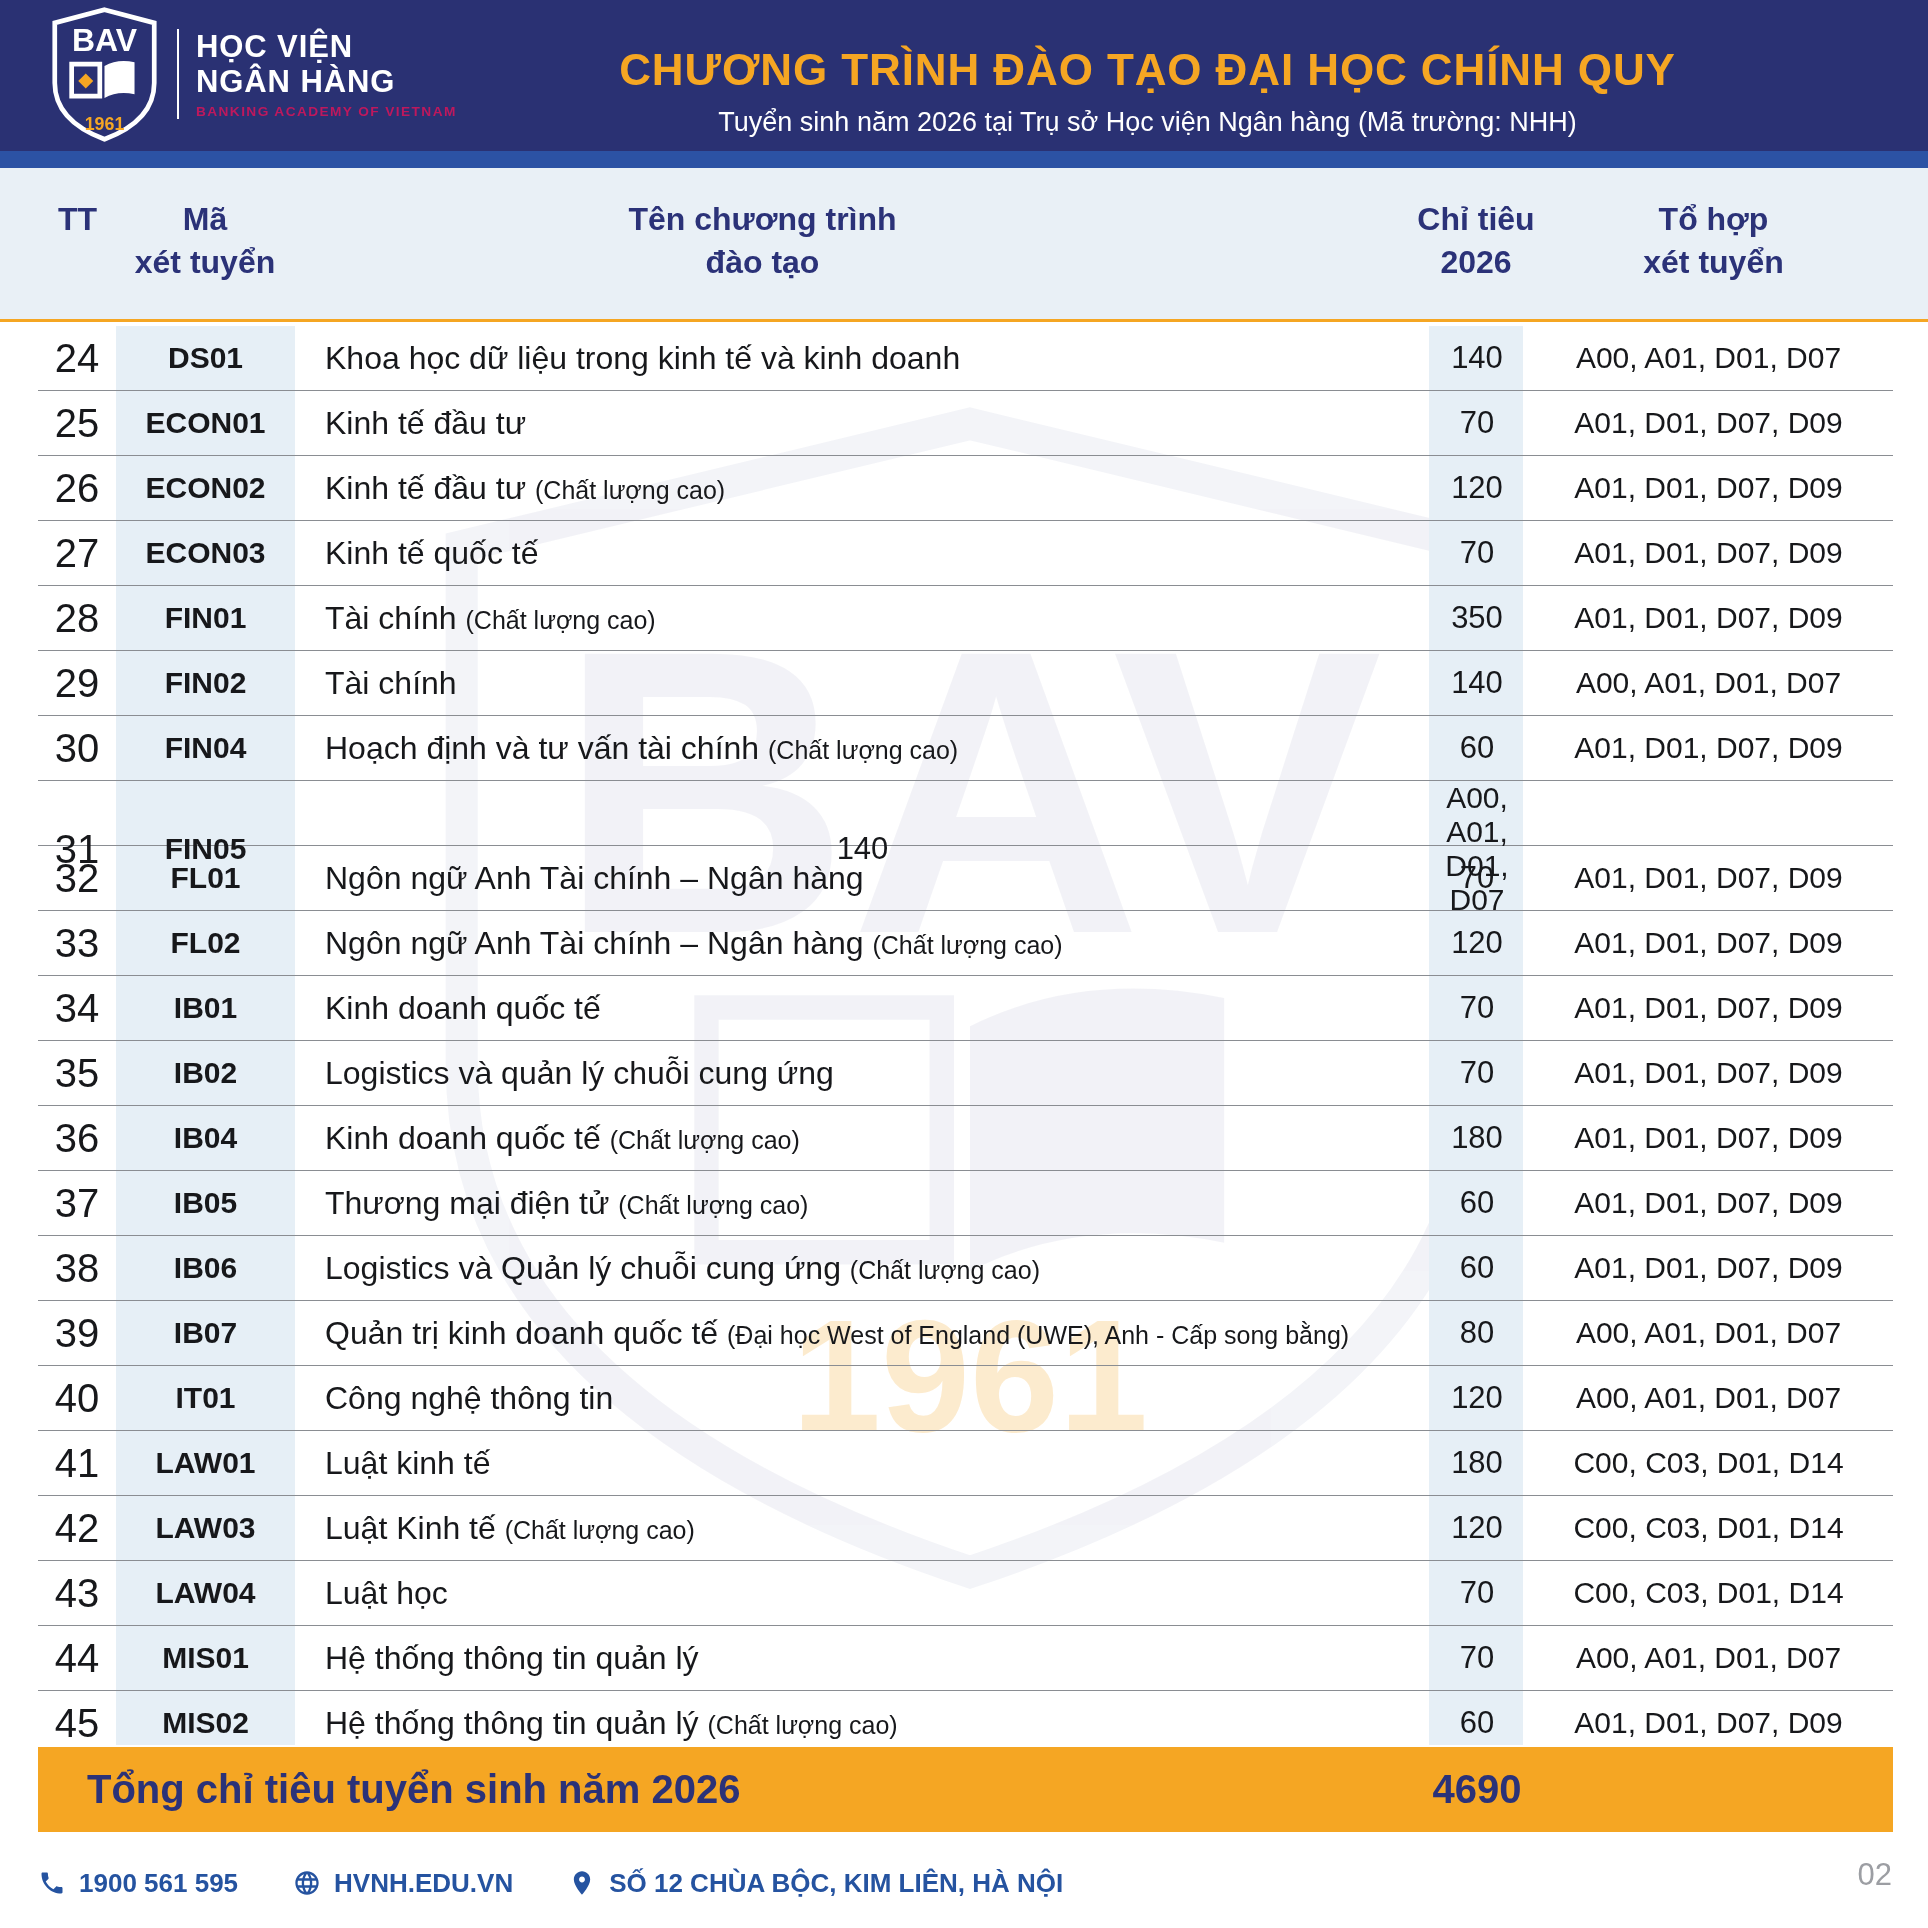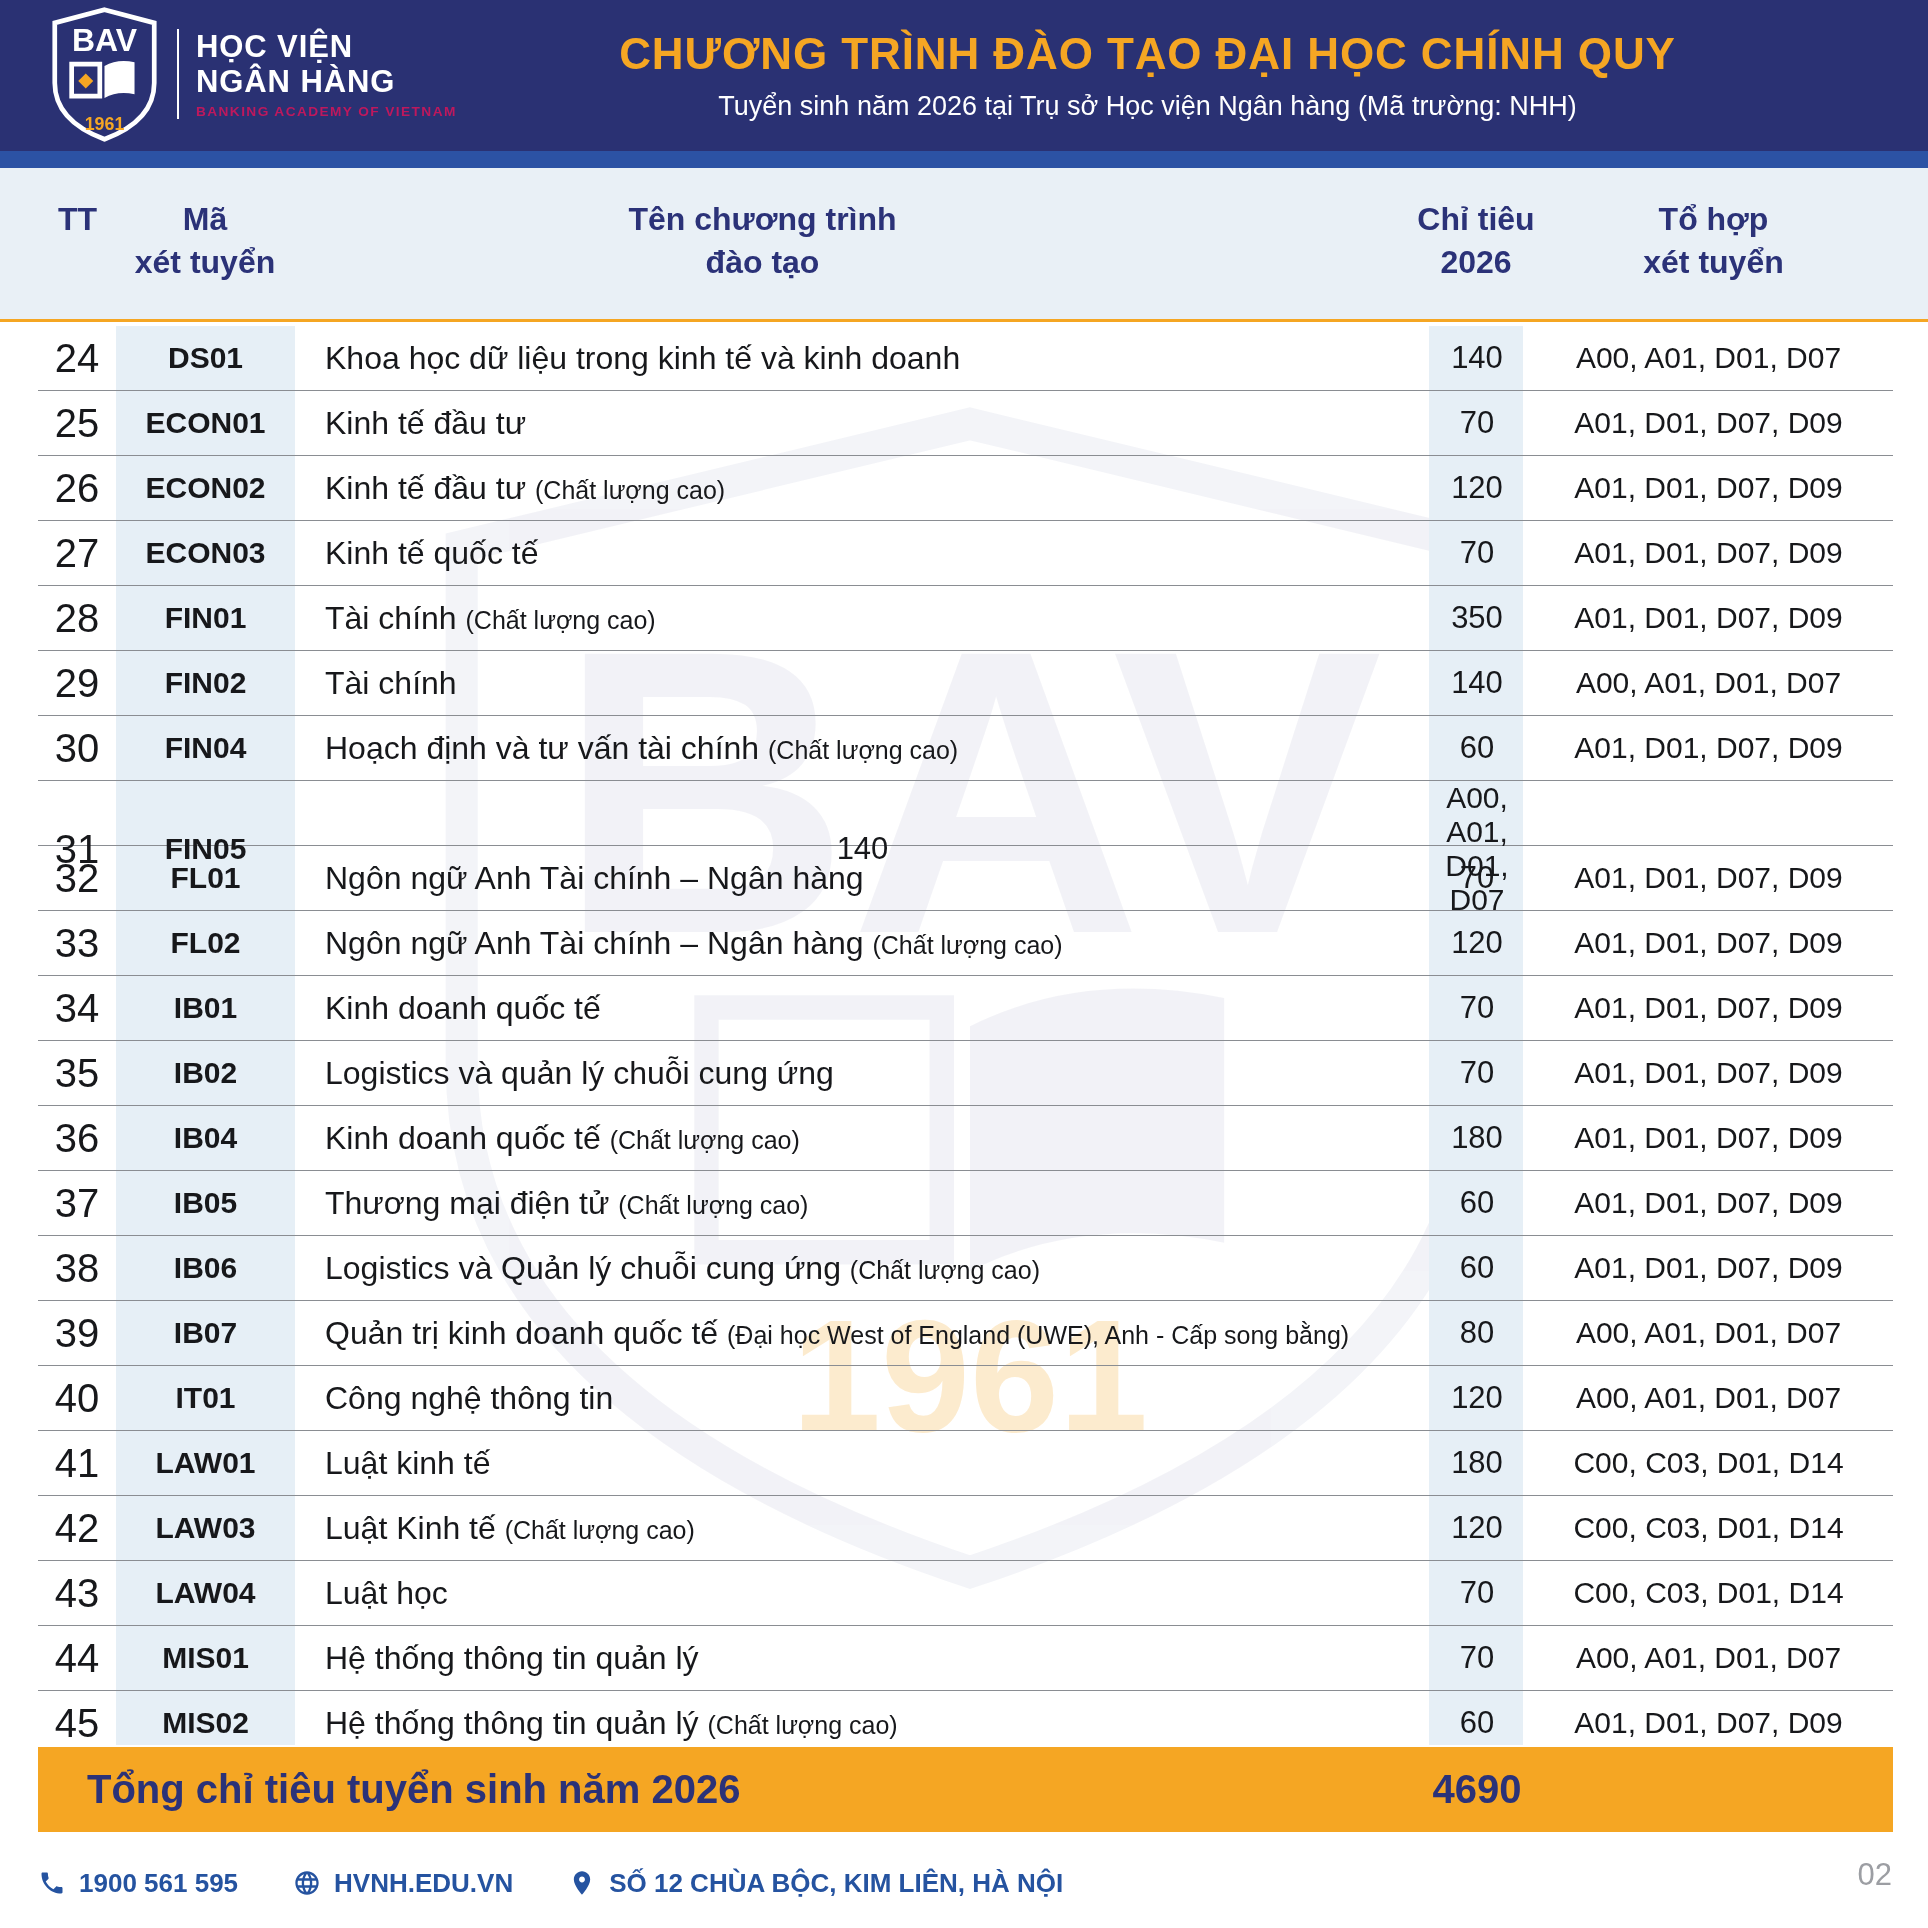--- a/index.html
+++ b/index.html
@@ -13,21 +13,21 @@
   .page{position:absolute;inset:0;background:#fff;}
 
   
   .topbar{position:absolute;left:0;top:0;width:1928px;height:151px;background:var(--navy);}
   .topstripe{position:absolute;left:0;top:151px;width:1928px;height:17px;background:var(--stripe);}
   .logo{position:absolute;left:49px;top:5.6px;display:flex;align-items:center;gap:17px;}
   .logo svg{display:block;}
   .logo-names{display:flex;flex-direction:column;border-left:2.8px solid #fff;padding-left:17px;}
   .logo-name{color:#fff;font-weight:bold;font-size:31px;line-height:35px;letter-spacing:0.9px;}
   .logo-tagline{color:#be185d;font-weight:bold;font-size:13.7px;letter-spacing:1.4px;margin-top:5.6px;}
-  .banner-text{position:absolute;left:405px;right:38px;top:0;height:151px;display:flex;flex-direction:column;justify-content:center;align-items:center;}
+  .banner-text{position:absolute;left:405px;right:38px;top:16px;height:151px;display:flex;flex-direction:column;justify-content:center;align-items:center;}
   .banner-title{color:var(--orange);font-weight:800;font-size:44px;letter-spacing:0.9px;}
   .banner-sub{color:#fff;font-size:27px;margin-top:11.3px;text-align:right;}
 
   
   .thead{position:absolute;left:0;top:168px;width:1928px;height:154px;background:var(--headbg);border-bottom:3.8px solid var(--orange);}
   .th{position:absolute;top:0;height:100%;display:flex;flex-direction:column;align-items:center;padding-top:30px;color:var(--navytext);font-weight:bold;font-size:32px;line-height:43px;text-align:center;}
   .th.tt{left:38px;width:79px;}
   .th.code{left:111px;width:188px;}
   .th.name{left:433px;width:659px;}
   .th.quota{left:1375px;width:202px;}

